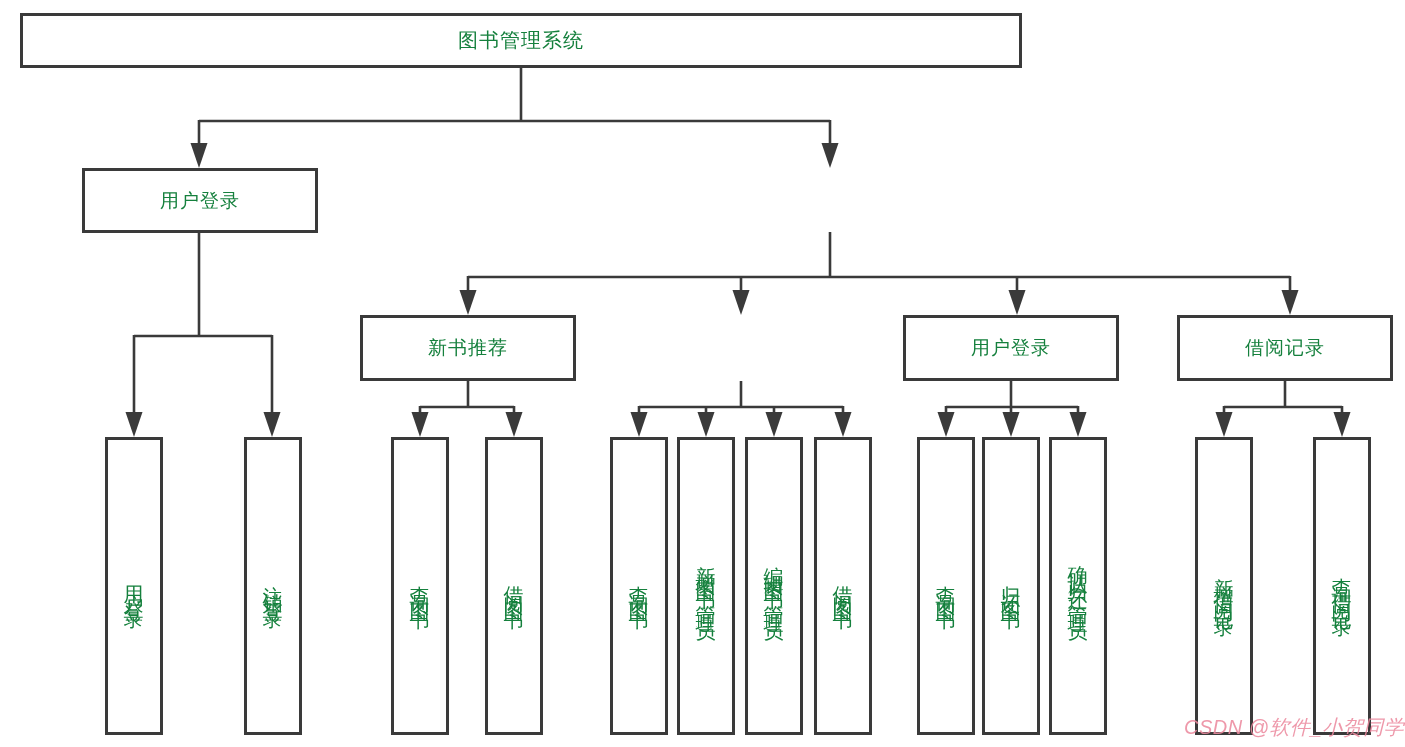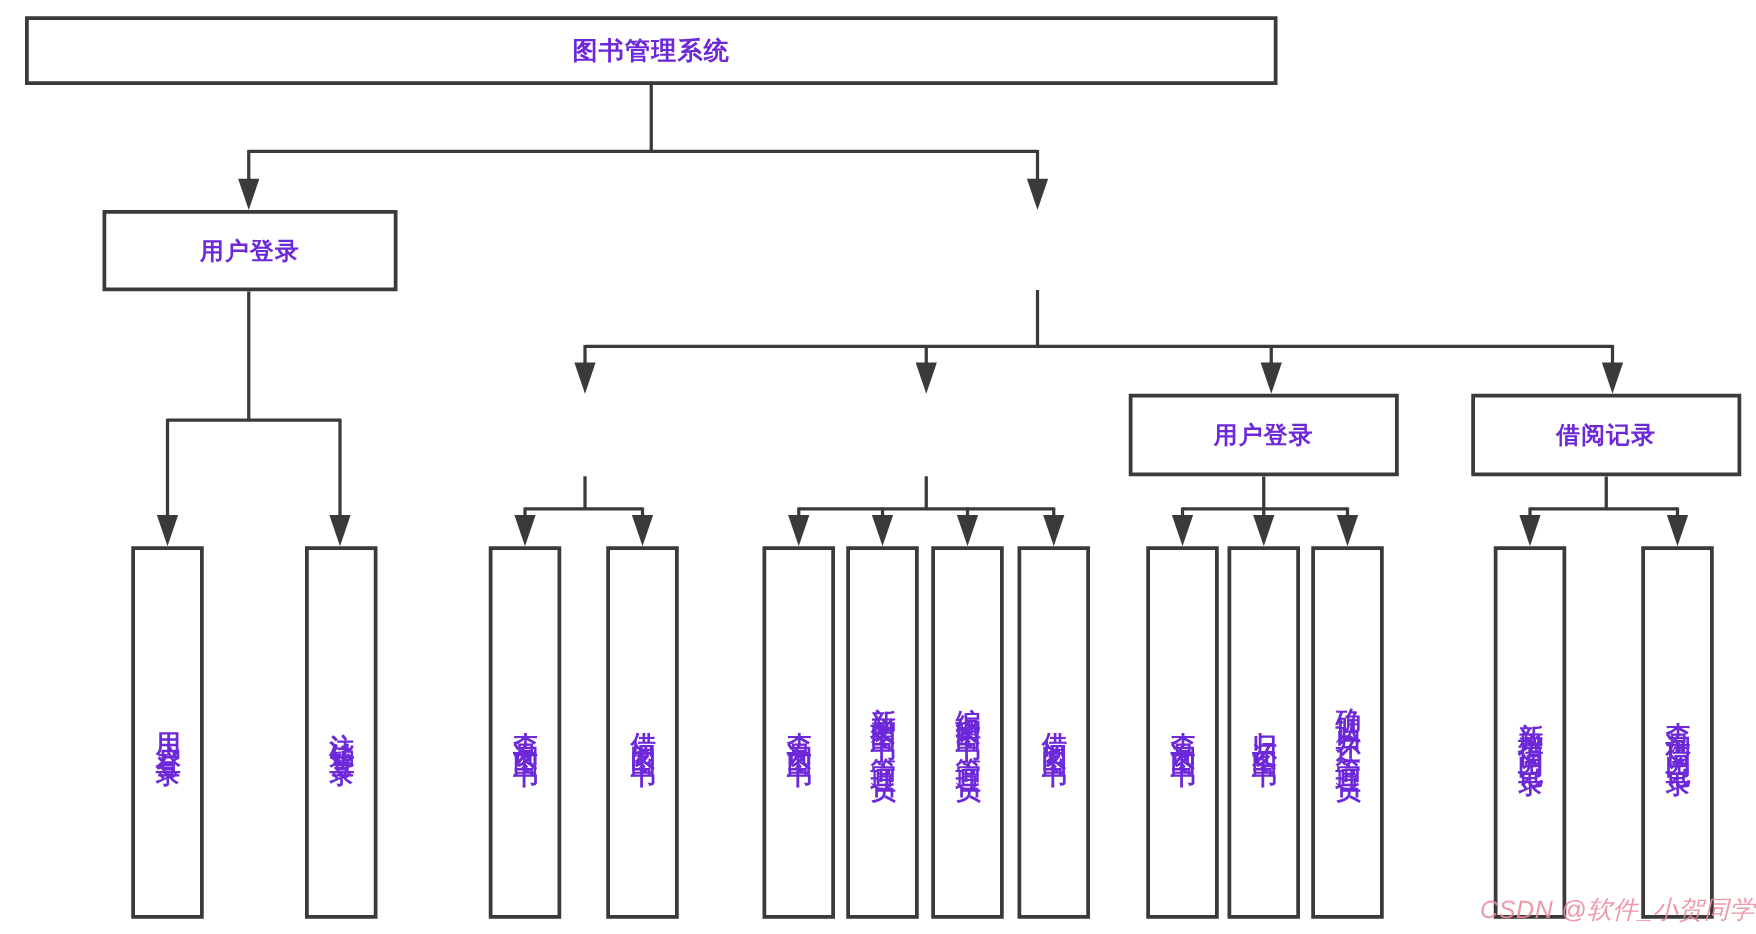--- a/index.html
+++ b/index.html
@@ -19,26 +19,25 @@
     position: absolute;
     left: 0;
     top: 0;
     pointer-events: none;
   }
   .node {
     position: absolute;
     box-sizing: border-box;
     background: #ffffff;
     border: 3px solid #3a3a3a;
-    color: #6d28d9;
+    color: #15803d;
     display: flex;
     align-items: center;
     justify-content: center;
     text-align: center;
-    font-weight: bold;
   }
   .node-root {
     left: 20px; top: 13px; width: 1002px; height: 55px;
     font-size: 20px; letter-spacing: 1px;
   }
   .node-l2 {
     top: 168px; width: 236px; height: 65px;
     font-size: 19px; letter-spacing: 1px;
   }
   .node-l3 {
@@ -143,20 +142,21 @@
 
       <polygon points="1215.5,412 1232.5,412 1224,437"></polygon>
       <polygon points="1333.5,412 1350.5,412 1342,437"></polygon>
     </g>
   </svg>
 
   <div class="node node-root">图书管理系统</div>
 
   <div class="node node-l2" style="left:82px">用户登录</div>
 
+  <div class="node node-l3" style="left:360px">新书推荐</div>
   <div class="node node-l3" style="left:903px">用户登录</div>
   <div class="node node-l3" style="left:1177px">借阅记录</div>
 
   <div class="node leaf" style="left:105px">
     <span class="vtext">用户登录</span>
   </div>
   <div class="node leaf" style="left:244px">
     <span class="vtext">注销登录</span>
   </div>
 

